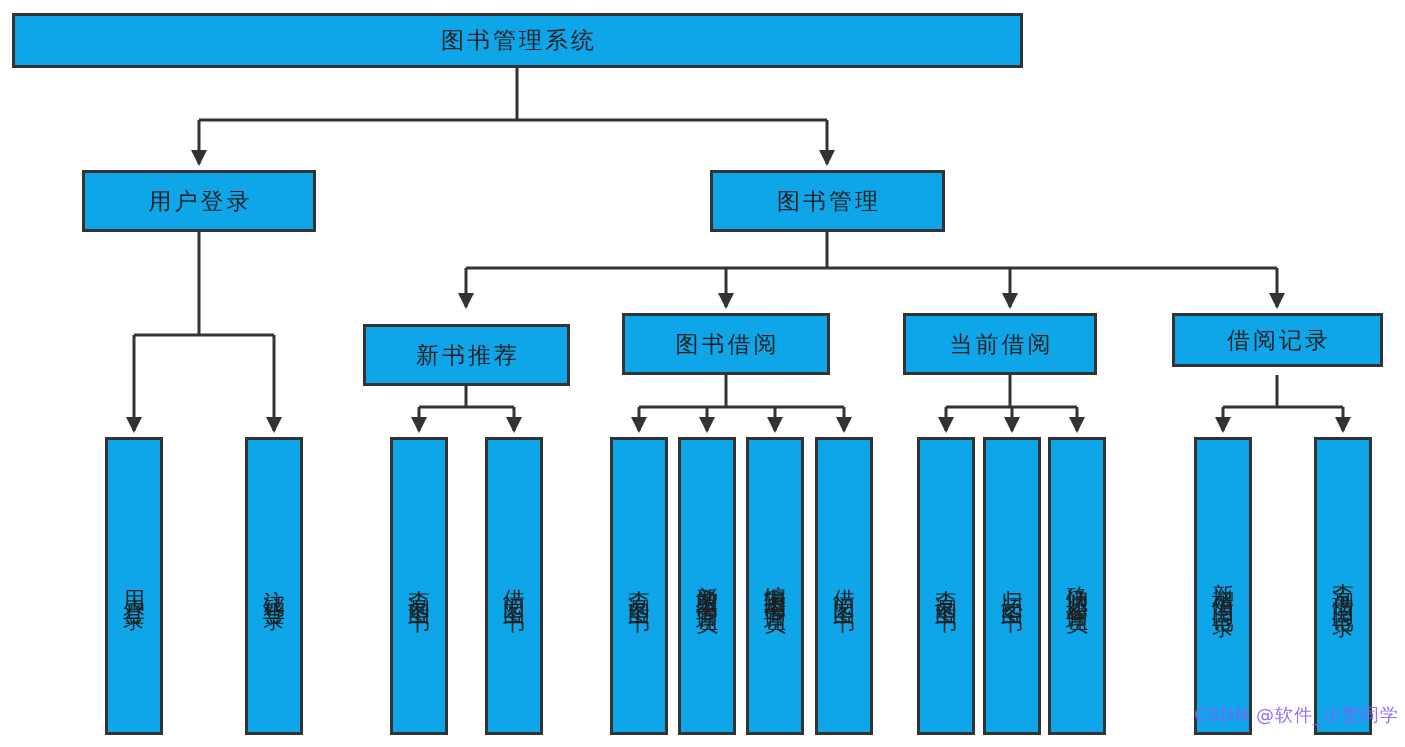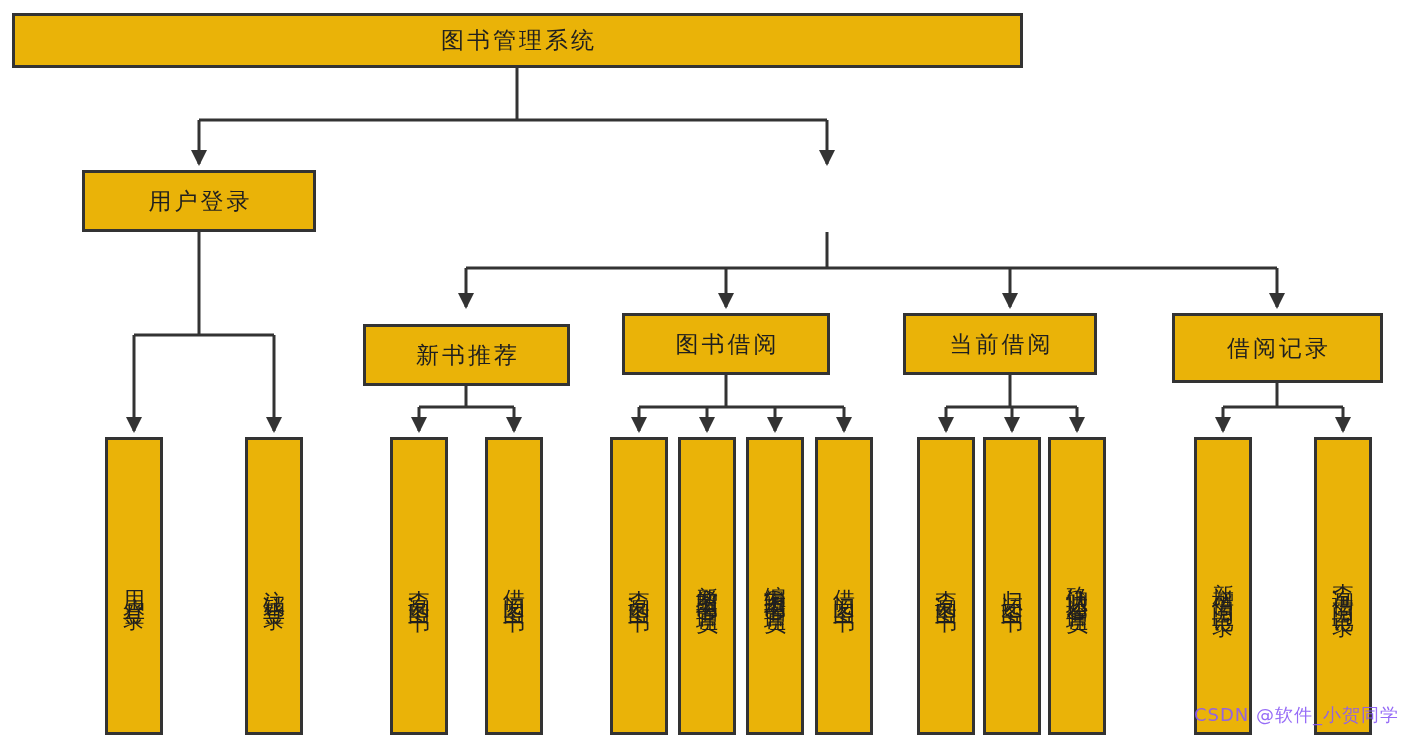--- a/index.html
+++ b/index.html
@@ -9,21 +9,21 @@
     width:1405px;height:747px;
     background:#ffffff;
     font-family:"DejaVu Sans","Liberation Sans",sans-serif;
     overflow:hidden;
   }
   .connectors{position:absolute;left:0;top:0;z-index:1;}
   .node{
     position:absolute;
     box-sizing:border-box;
     border:3px solid #333333;
-    background:#eab308;
+    background:#0ea5e9;
     display:flex;align-items:center;justify-content:center;
     z-index:2;
     color:#1f1f1f;
   }
   .node-h{
     font-size:23px;
     letter-spacing:3px;
     white-space:nowrap;
     text-indent:3px;
   }
@@ -104,31 +104,34 @@
     </g>
   </svg>
 
   <div class="node node-h" style="left:12px;top:13px;width:1011px;height:55px;">
     <span>图书管理系统</span>
   </div>
 
   <div class="node node-h" style="left:82px;top:170px;width:234px;height:62px;">
     <span>用户登录</span>
   </div>
+  <div class="node node-h" style="left:710px;top:170px;width:235px;height:62px;">
+    <span>图书管理</span>
+  </div>
 
   <div class="node node-h" style="left:363px;top:324px;width:207px;height:62px;">
     <span>新书推荐</span>
   </div>
   <div class="node node-h" style="left:622px;top:313px;width:208px;height:62px;">
     <span>图书借阅</span>
   </div>
   <div class="node node-h" style="left:903px;top:313px;width:194px;height:62px;">
     <span>当前借阅</span>
   </div>
-  <div class="node node-h" style="left:1172px;top:313px;width:211px;height:70px;justify-content:center;">
+  <div class="node node-h" style="left:1172px;top:313px;width:211px;height:54px;justify-content:center;">
     <span>借阅记录</span>
   </div>
 
   <div class="node node-v" style="left:105px;top:437px;width:58px;height:298px;">
     <span class="vtext">用户登录</span>
   </div>
   <div class="node node-v" style="left:245px;top:437px;width:58px;height:298px;">
     <span class="vtext">注销登录</span>
   </div>
 

